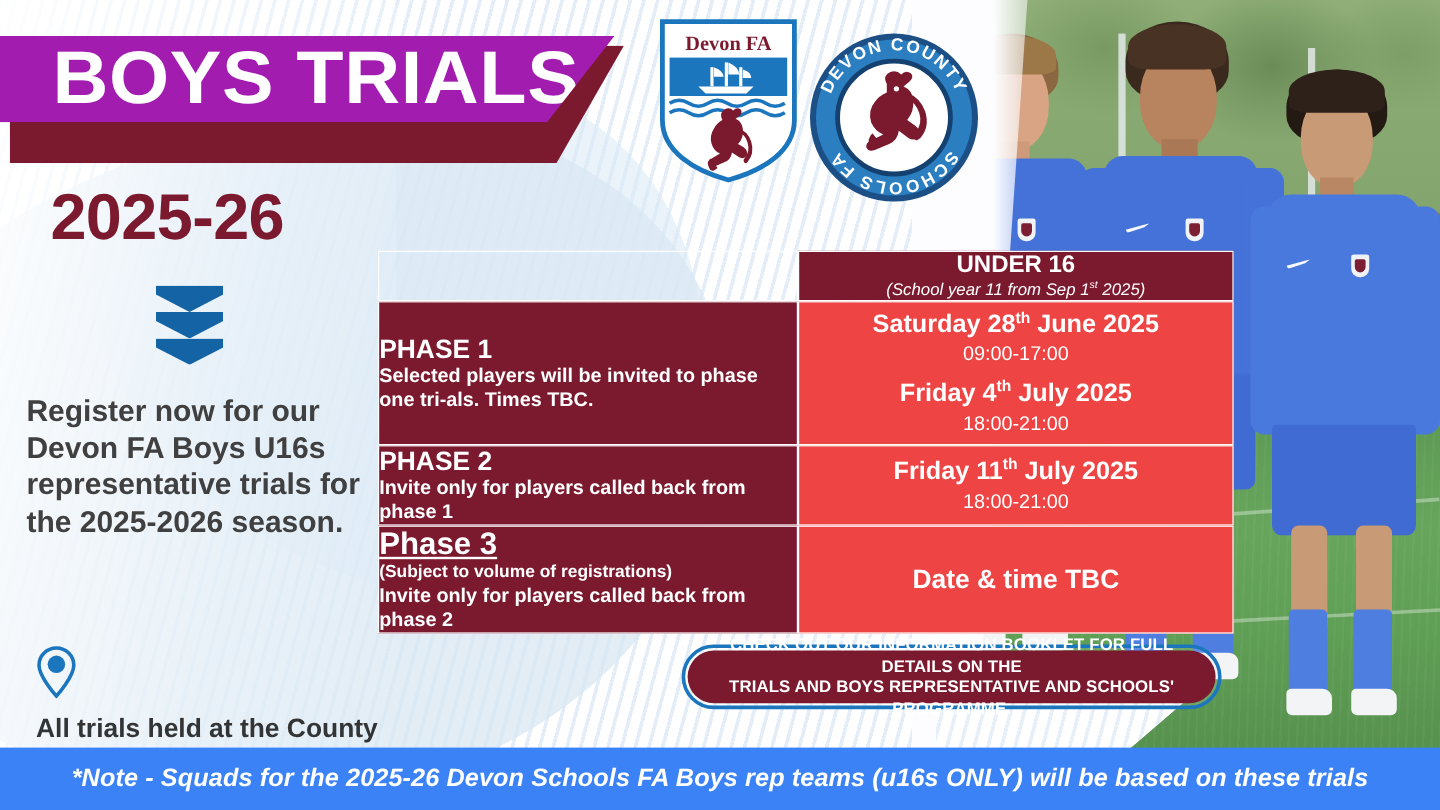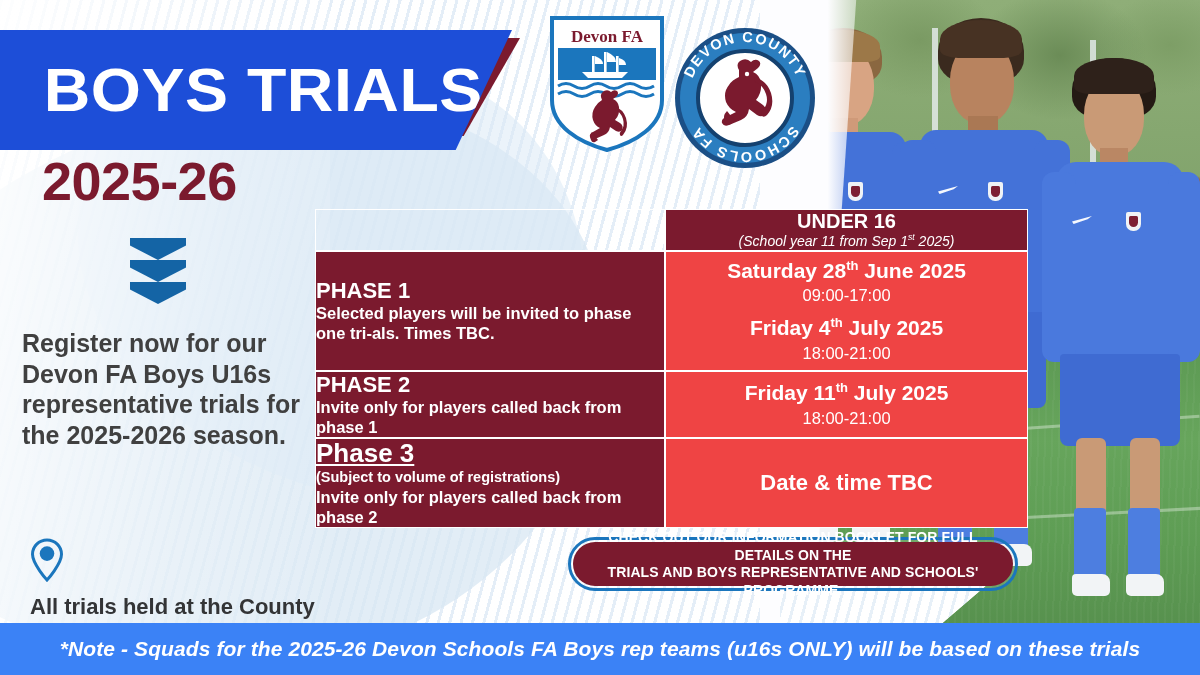--- a/index.html
+++ b/index.html
@@ -107,22 +107,22 @@
     background:repeating-linear-gradient(105deg,#e7f0f8 0px,#e7f0f8 3px,#ffffff 3px,#ffffff 11px);
   }
 
   
   .title-shadow{
     position:absolute;left:8px;top:38px;width:512px;height:98px;
     background:#7b1a2e;
     clip-path:polygon(0 0,100% 0,89% 100%,0 100%);
   }
   .title-banner{
-    position:absolute;left:0px;top:30px;width:512px;height:120px;
-    background:#1d4ed8;
+    position:absolute;left:0px;top:30px;width:512px;height:72px;
+    background:#a21caf;
     clip-path:polygon(0 0,100% 0,89% 100%,0 100%);
     display:flex;align-items:center;
   }
   .title-banner h1{
     margin:0;padding-left:42px;
     color:#ffffff;
     font-size:62px;line-height:1;
     font-weight:700;letter-spacing:.5px;
     font-family:"Liberation Sans",sans-serif;
     transform:scaleX(1.04);transform-origin:left center;

